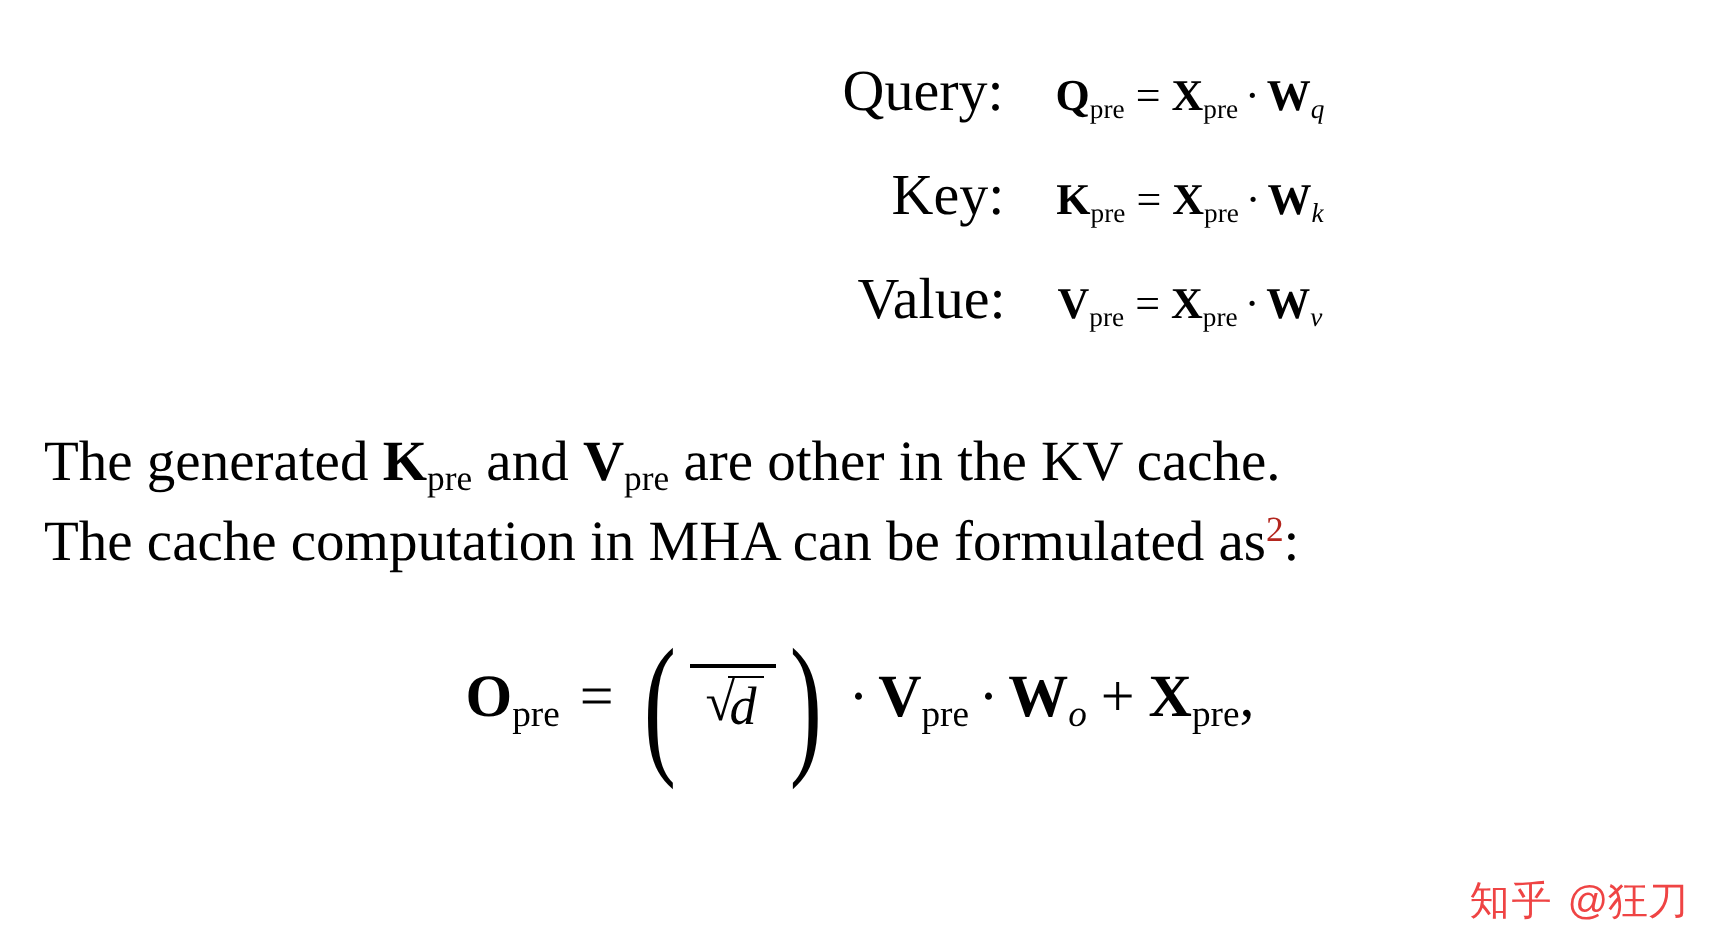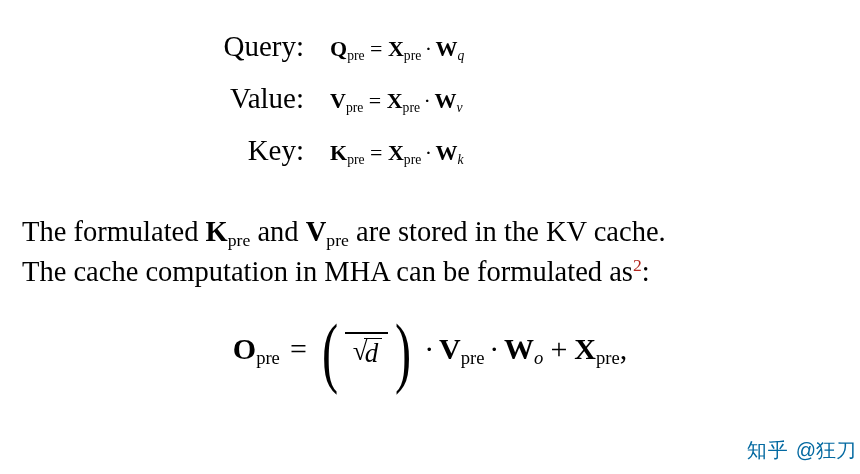--- a/index.html
+++ b/index.html
@@ -58,21 +58,21 @@
   
   .eqblock {
     position: absolute;
     left: 0;
     top: 30px;
     width: 860px;
   }
   .eqrow {
     display: flex;
     align-items: baseline;
-    justify-content: flex-start;
+    justify-content: center;
     height: 52px;
   }
   .eqlabel {
     width: 330px;
     text-align: right;
     font-size: 29px;
     padding-right: 26px;
     box-sizing: border-box;
     white-space: nowrap;
   }
@@ -167,26 +167,26 @@
   }
   .sqrt .rad-body {
     display: inline-block;
     padding: 1px 2px 0 1px;
     font-style: italic;
   }
 
   
   .watermark {
     position: absolute;
-    right: 4px;
+    right: 16px;
     bottom: 10px;
     display: flex;
     align-items: center;
     gap: 7px;
-    color: #0369a1;
+    color: #ef4444;
     font-family: "Liberation Sans", "DejaVu Sans", sans-serif;
     font-size: 20px;
   }
   .watermark .zh-logo {
     font-size: 20px;
     letter-spacing: 1px;
   }
 </style>
 </head>
 <body>
@@ -198,41 +198,41 @@
     <div class="eqrow">
       <div class="eqlabel math">Query:</div>
       <div class="eqbody math">
         <span class="mvar">Q</span><sub class="sb up">pre</sub>
         <span class="op">=</span>
         <span class="mvar">X</span><sub class="sb up">pre</sub><span class="dotop">·</span><span class="mvar">W</span><sub class="sb ital">q</sub>
       </div>
     </div>
 
     <div class="eqrow">
+      <div class="eqlabel math">Key:</div>
+      <div class="eqbody math">
+        <span class="mvar">K</span><sub class="sb up">pre</sub>
+        <span class="op">=</span>
+        <span class="mvar">X</span><sub class="sb up">pre</sub><span class="dotop">·</span><span class="mvar">W</span><sub class="sb ital">k</sub>
+      </div>
+    </div>
+
+    <div class="eqrow">
       <div class="eqlabel math">Value:</div>
       <div class="eqbody math">
         <span class="mvar">V</span><sub class="sb up">pre</sub>
         <span class="op">=</span>
         <span class="mvar">X</span><sub class="sb up">pre</sub><span class="dotop">·</span><span class="mvar">W</span><sub class="sb ital">v</sub>
       </div>
     </div>
 
-    <div class="eqrow">
-      <div class="eqlabel math">Key:</div>
-      <div class="eqbody math">
-        <span class="mvar">K</span><sub class="sb up">pre</sub>
-        <span class="op">=</span>
-        <span class="mvar">X</span><sub class="sb up">pre</sub><span class="dotop">·</span><span class="mvar">W</span><sub class="sb ital">k</sub>
-      </div>
-    </div>
-
   </div>
 
   <div class="para math">
-    <span>The formulated </span><span class="mvar">K</span><sub class="sb up">pre</sub><span> and </span><span class="mvar">V</span><sub class="sb up">pre</sub><span> are stored in the KV cache.</span><br>
+    <span>The generated </span><span class="mvar">K</span><sub class="sb up">pre</sub><span> and </span><span class="mvar">V</span><sub class="sb up">pre</sub><span> are other in the KV cache.</span><br>
     <span>The cache computation in MHA can be formulated as</span><span class="ftn">2</span><span>:</span>
   </div>
 
   <div class="bigeq math">
     <span><span class="mvar">O</span><sub class="sb up">pre</sub></span>
     <span style="padding:0 10px" class="op">=</span>
     <span class="paren">(</span>
     <span class="frac">
       <span class="bar"></span>
       <span class="den"><span class="sqrt"><span class="radical">√</span><span class="rad-bar"></span><span class="rad-body">d</span></span></span>

